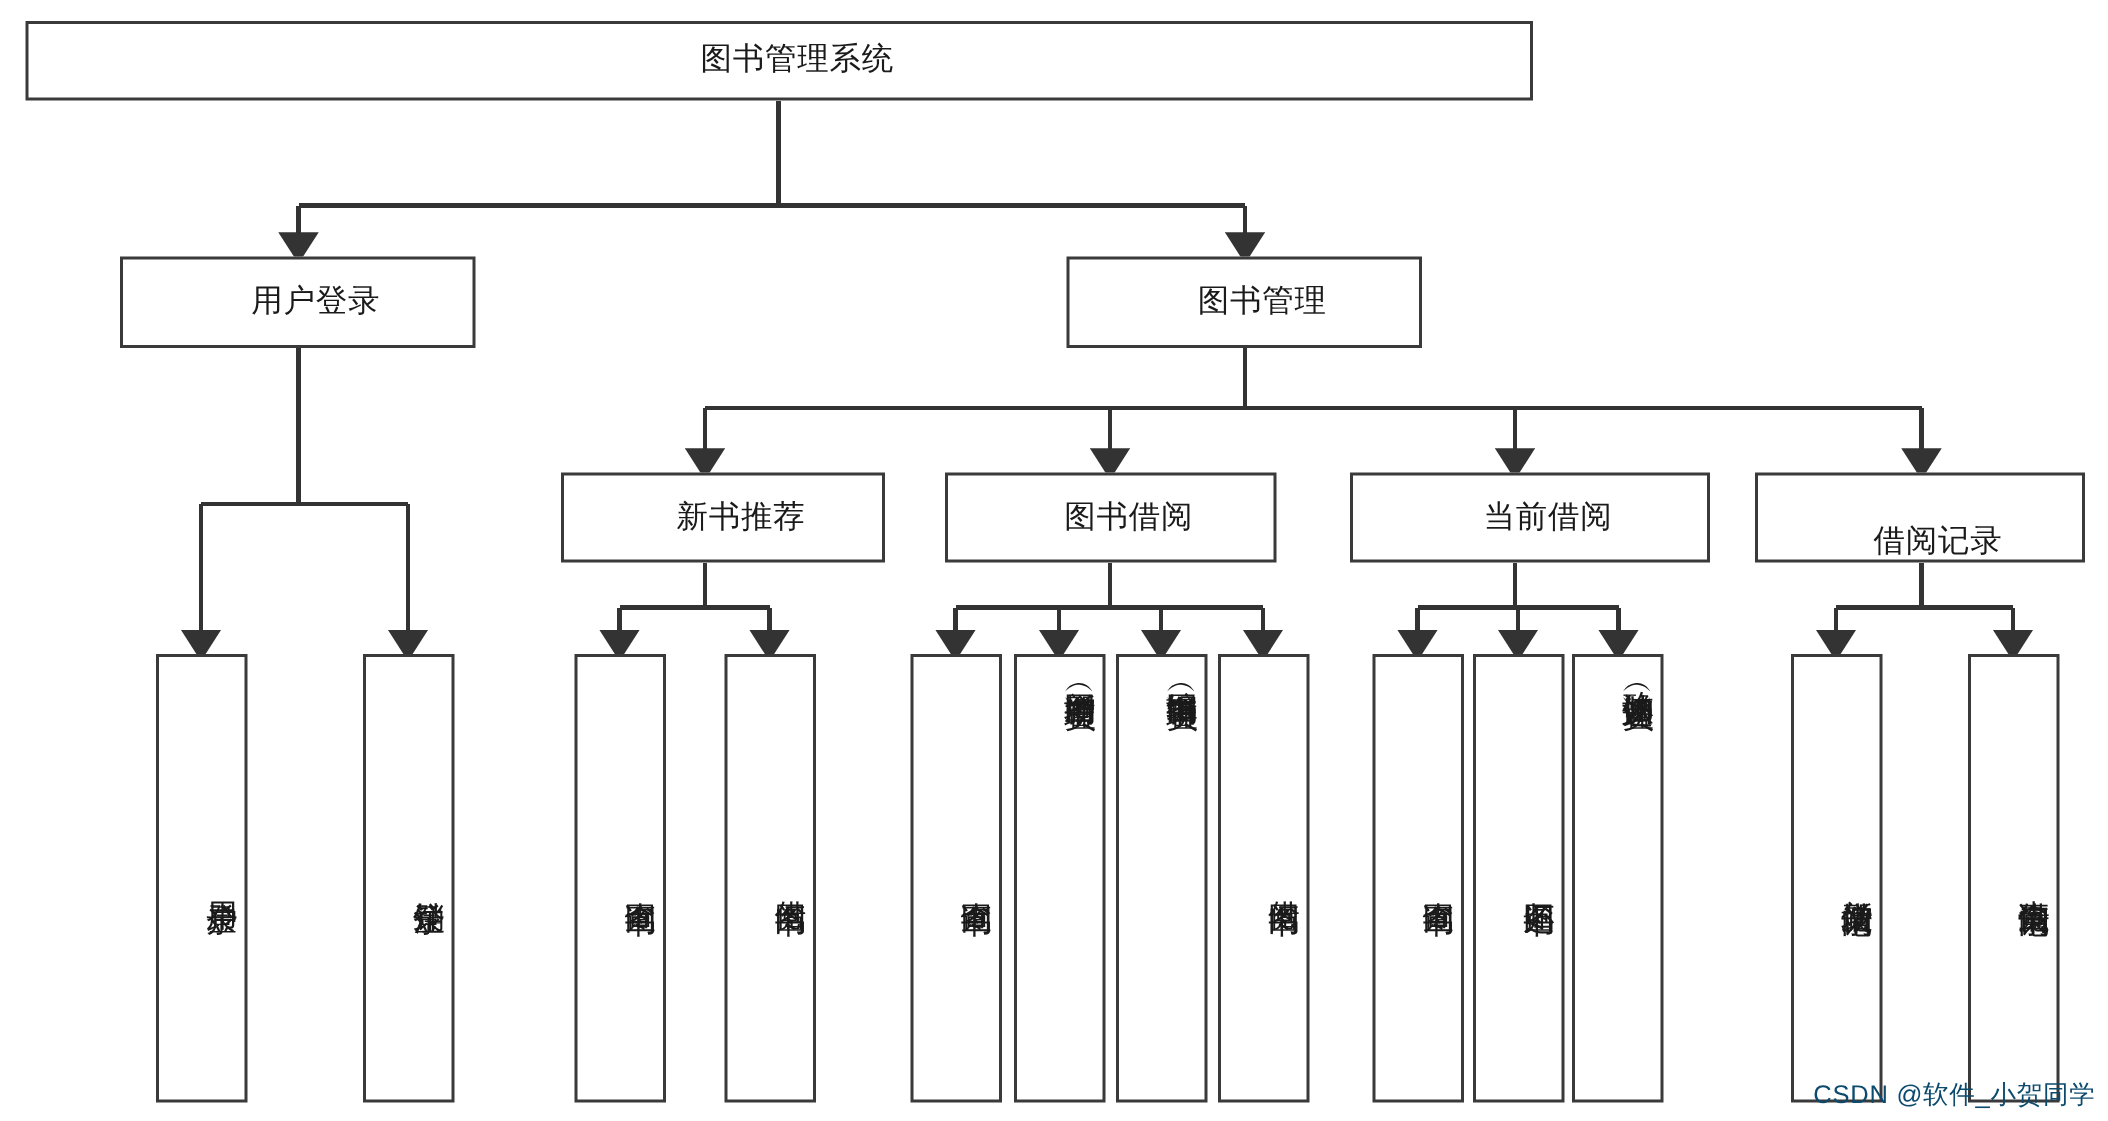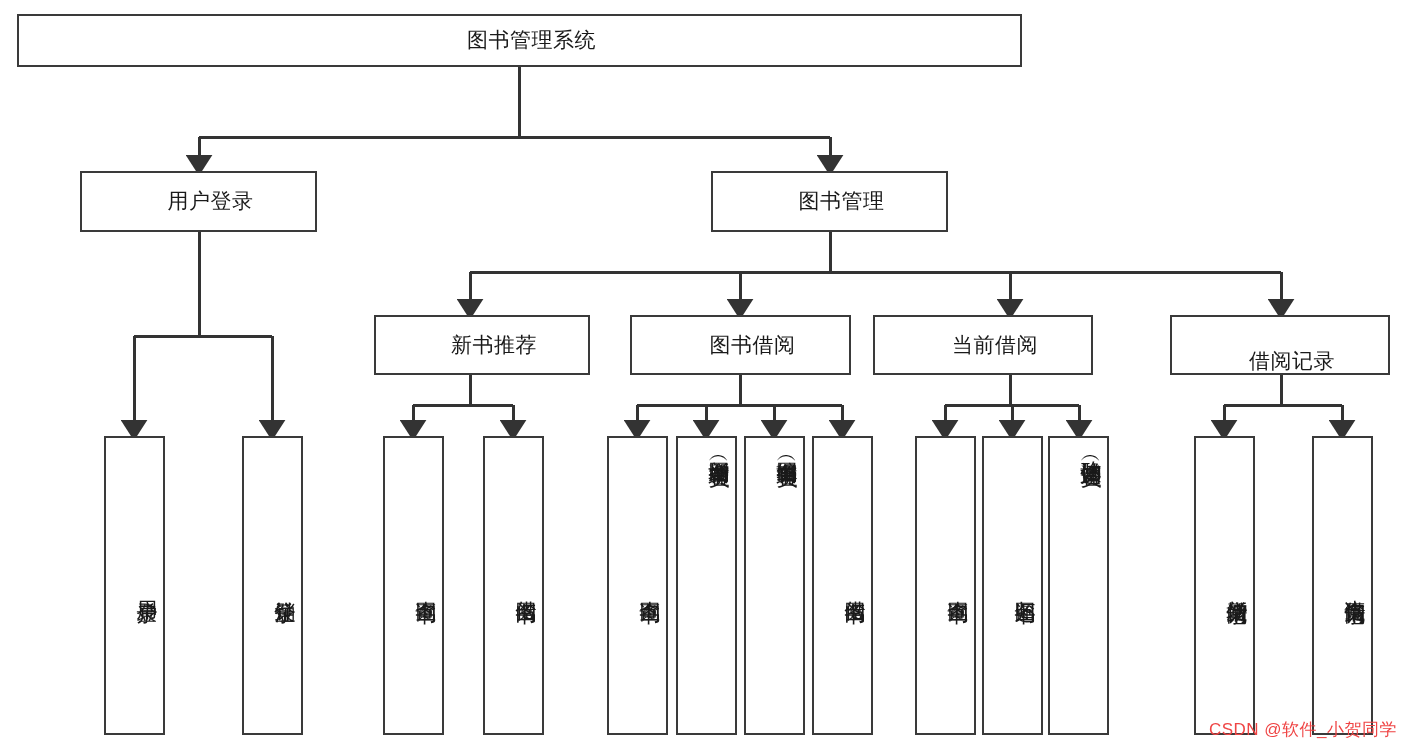--- a/index.html
+++ b/index.html
@@ -60,21 +60,21 @@
   }
   .node.leaf.top-v {
     align-items: flex-start;
     padding-top: 6px;
   }
   #watermark {
     position: absolute;
     right: 8px;
     bottom: 6px;
     font-size: 17px;
-    color: #ef4444;
+    color: #0c4a6e;
     letter-spacing: 0.5px;
     white-space: nowrap;
     z-index: 3;
     font-family: "Liberation Sans", "DejaVu Sans", sans-serif;
   }
 </style>
 </head>
 <body>
 
 <div id="diagram-root">
@@ -142,21 +142,21 @@
   </div>
 
   <div class="node" style="left:374px; top:315px; width:216px; height:60px;">
     <span class="node-label">新书推荐</span>
   </div>
 
   <div class="node" style="left:630px; top:315px; width:221px; height:60px;">
     <span class="node-label">图书借阅</span>
   </div>
 
-  <div class="node" style="left:873px; top:315px; width:220px; height:60px;">
+  <div class="node" style="left:900px; top:315px; width:240px; height:60px;">
     <span class="node-label">当前借阅</span>
   </div>
 
   <div class="node" style="left:1170px; top:315px; width:220px; height:60px;align-items:flex-end;">
     <span class="node-label">借阅记录</span>
   </div>
 
   <div class="node leaf center-v" style="left:104px; top:436px; width:61px; height:299px;">
     <span class="node-label">用户登录</span>
   </div>

